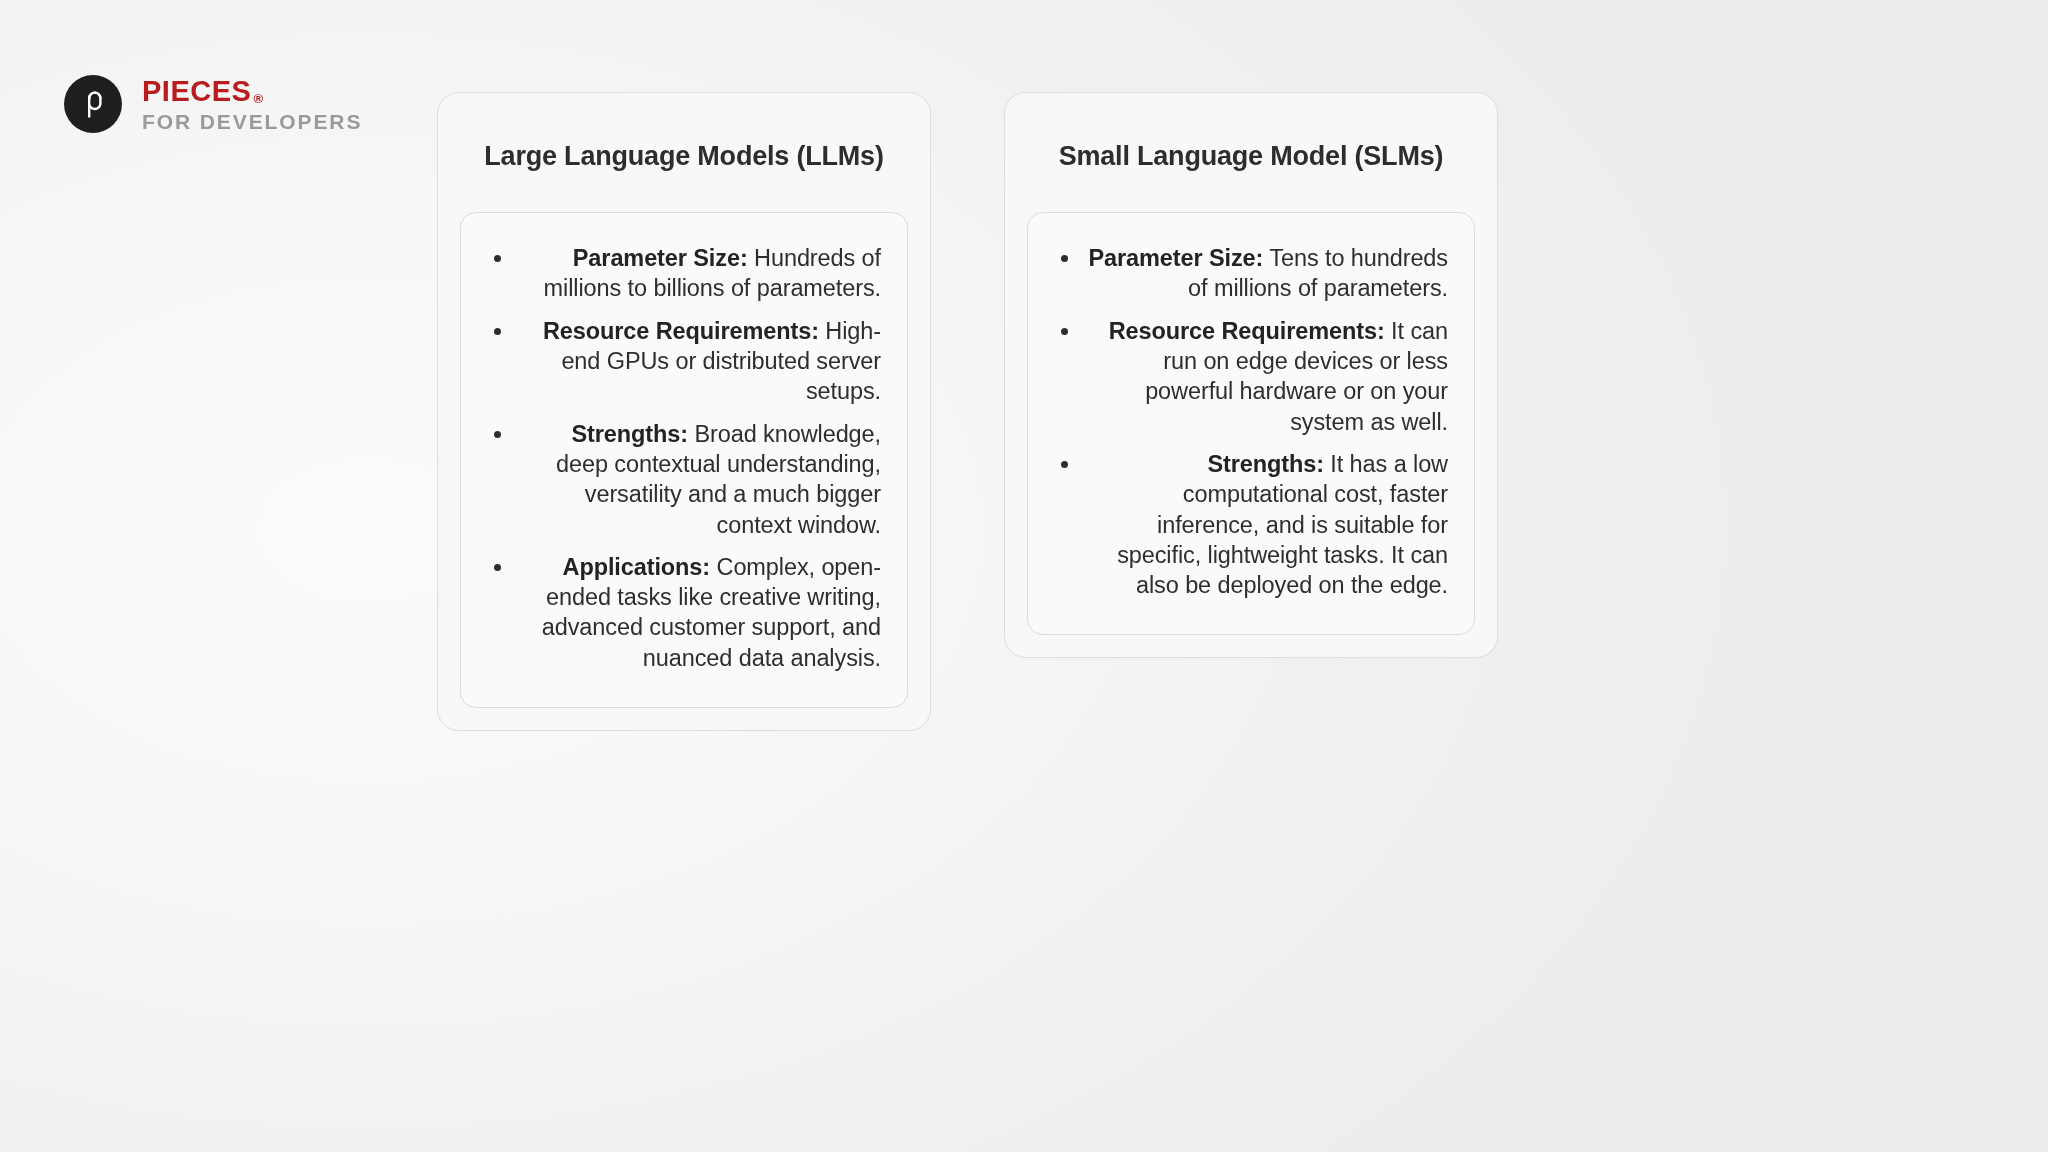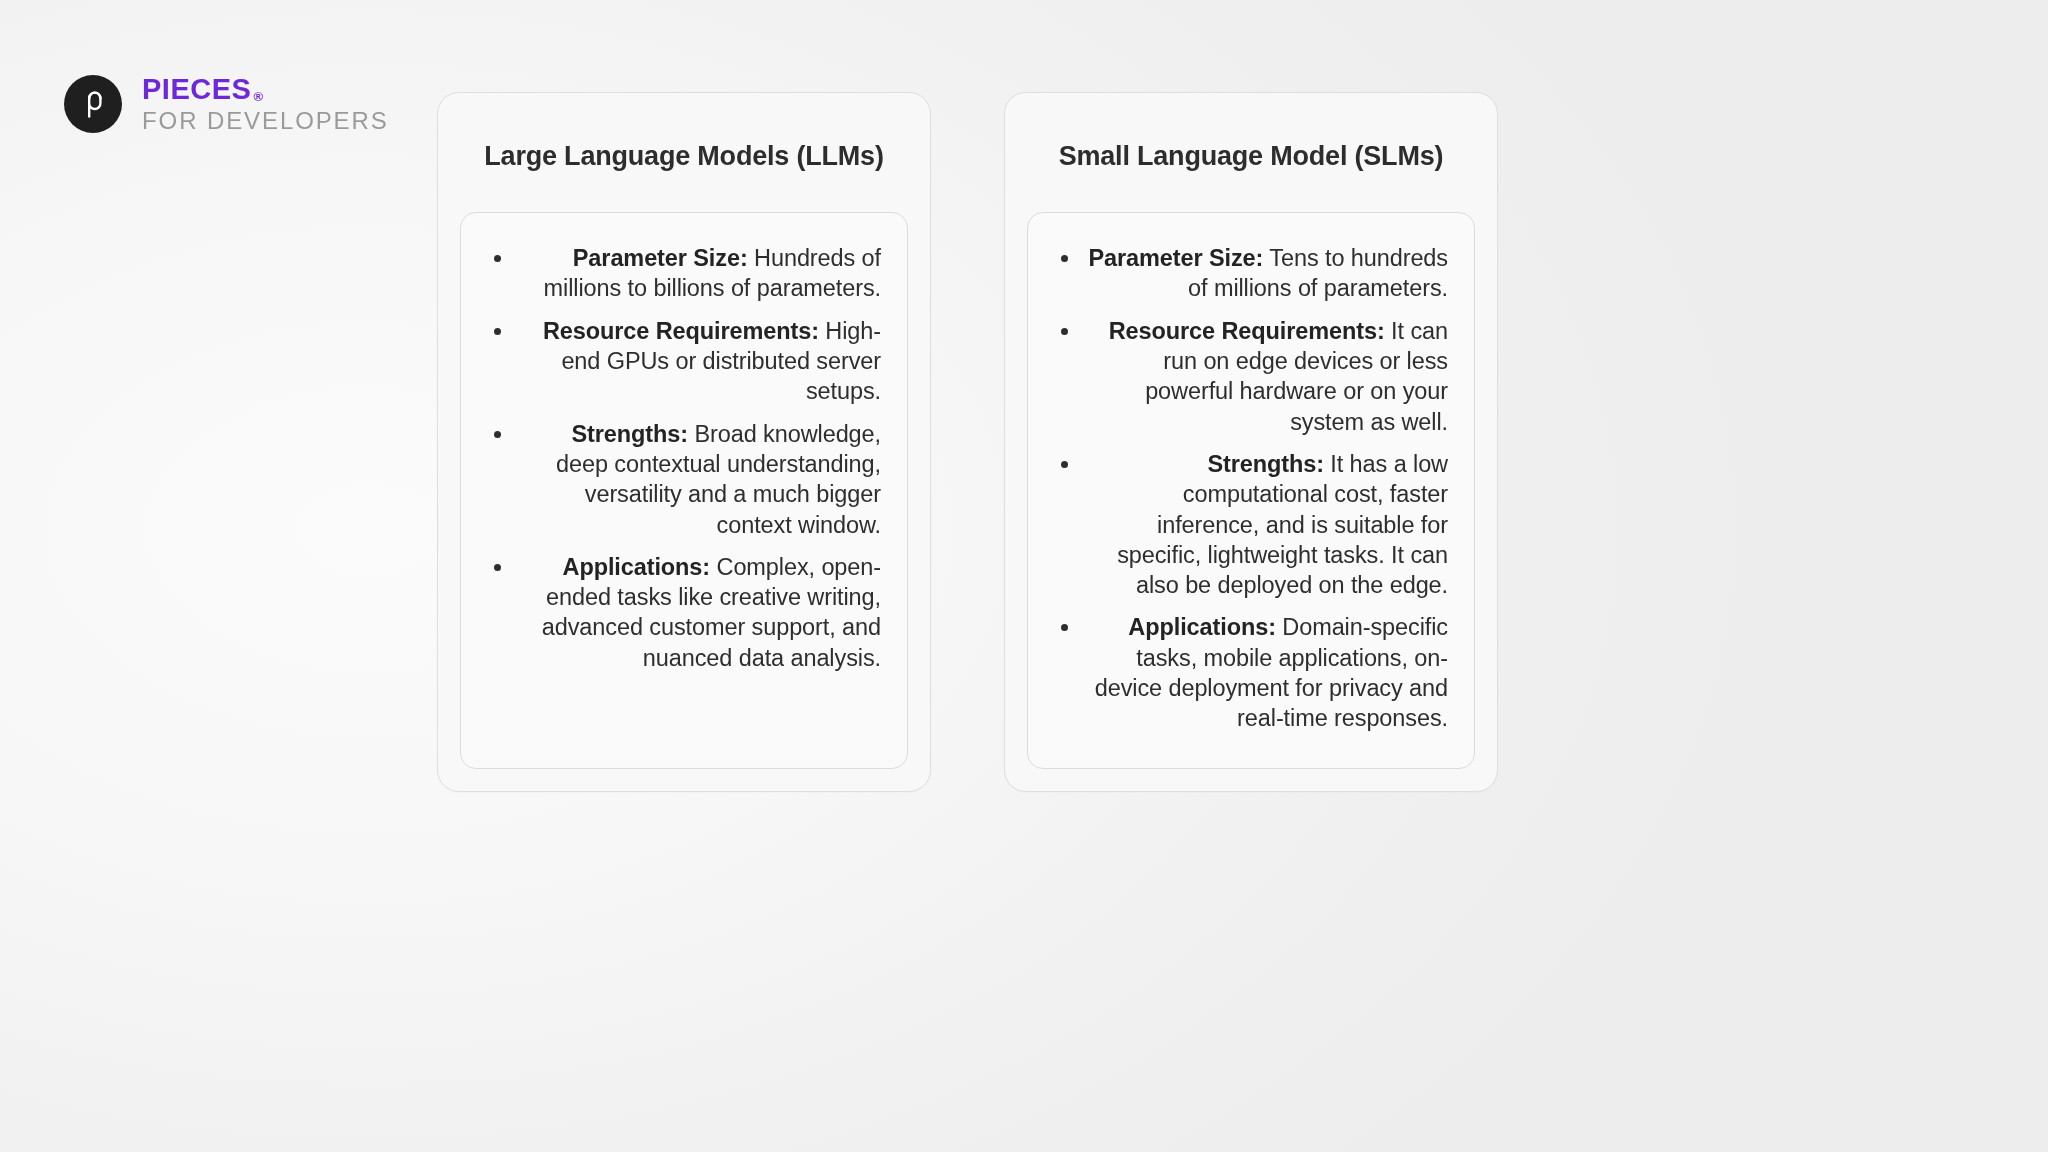--- a/index.html
+++ b/index.html
@@ -35,38 +35,38 @@
     background: #1f1f1f;
     display: flex;
     align-items: center;
     justify-content: center;
   }
   .brand-mark svg { display: block; }
   .brand-text { display: flex; flex-direction: column; gap: 5px; }
   .brand-top {
     display: flex;
     align-items: flex-start;
-    color: #6d28d9;
+    color: #b91c1c;
     font-size: 29px;
     font-weight: bold;
     letter-spacing: 0.5px;
     line-height: 1;
   }
   .brand-reg {
     font-size: 13px;
     font-weight: bold;
     line-height: 1;
     margin-left: 2px;
     align-self: flex-end;
     padding-bottom: 1px;
   }
   .brand-sub {
     color: #9a9a9a;
-    font-size: 24px;
-    font-weight: normal;
+    font-size: 21px;
+    font-weight: bold;
     letter-spacing: 1.9px;
     line-height: 1;
   }
 
   
   .cards {
     position: absolute;
     left: 437px;
     top: 92px;
     display: flex;
@@ -175,20 +175,17 @@
       <ul class="bullets">
         <li class="bullet">
           <b>Parameter Size:</b><span> Tens to hundreds of millions of parameters.</span>
         </li>
         <li class="bullet">
           <b>Resource Requirements:</b><span> It can run on edge devices or less powerful hardware or on your system as well.</span>
         </li>
         <li class="bullet">
           <b>Strengths:</b><span> It has a low computational cost, faster inference, and is suitable for specific, lightweight tasks. It can also be deployed on the edge.</span>
         </li>
-        <li class="bullet">
-          <b>Applications:</b><span> Domain-specific tasks, mobile applications, on-device deployment for privacy and real-time responses.</span>
-        </li>
       </ul>
     </div>
   </section>
 
 </div>
 
 </body></html>

